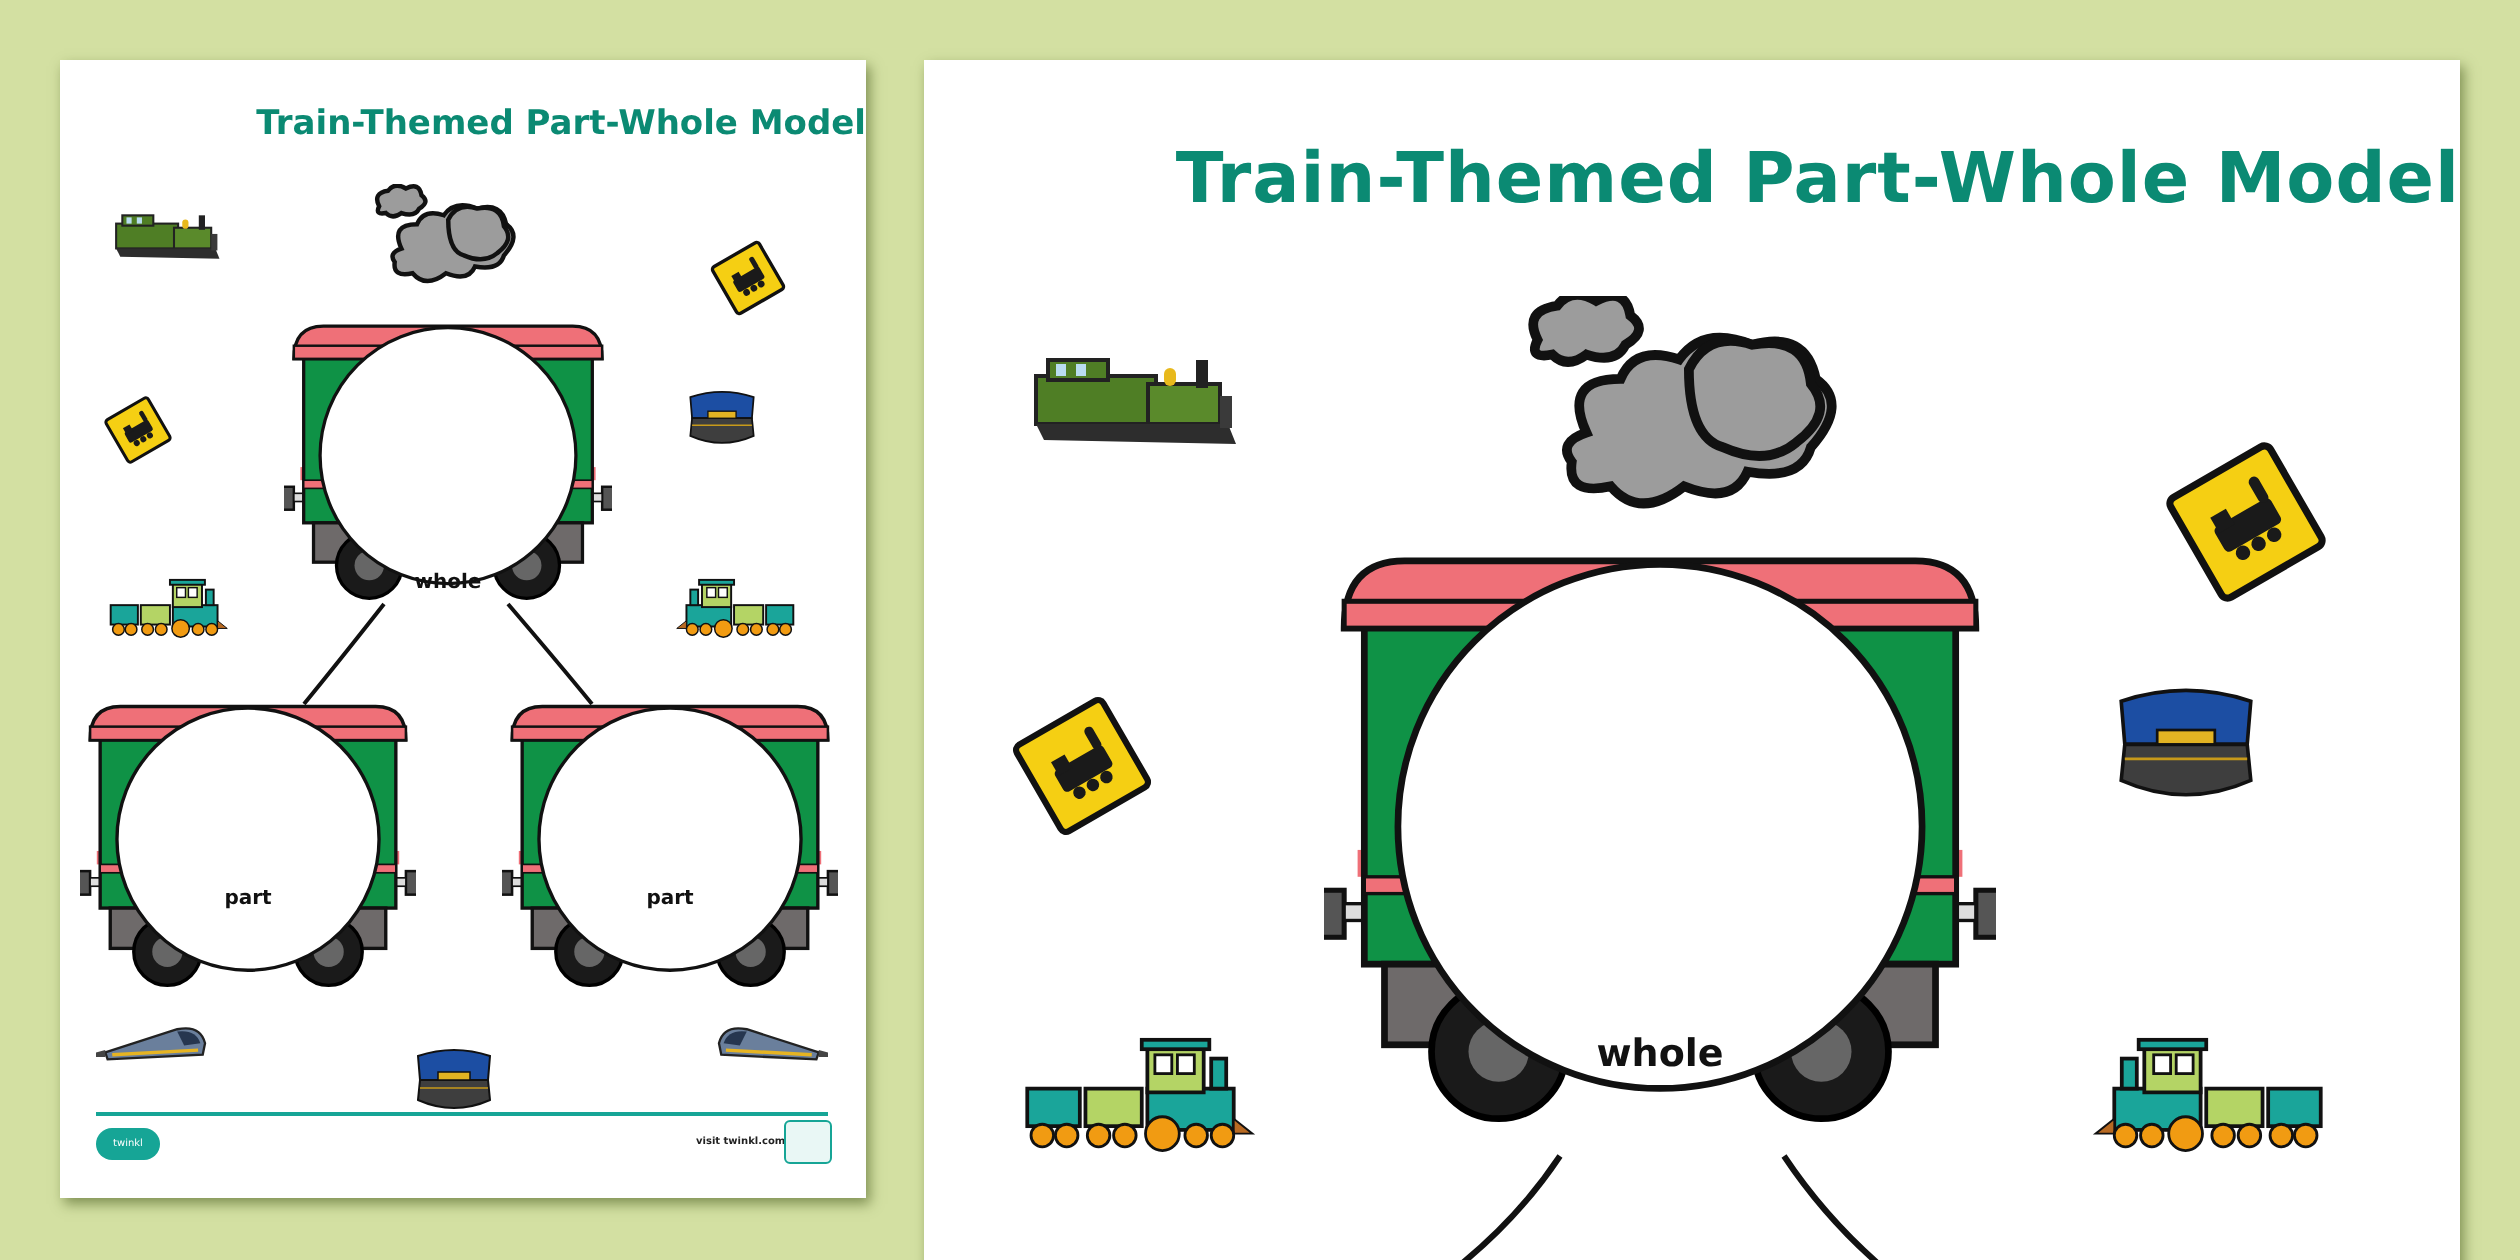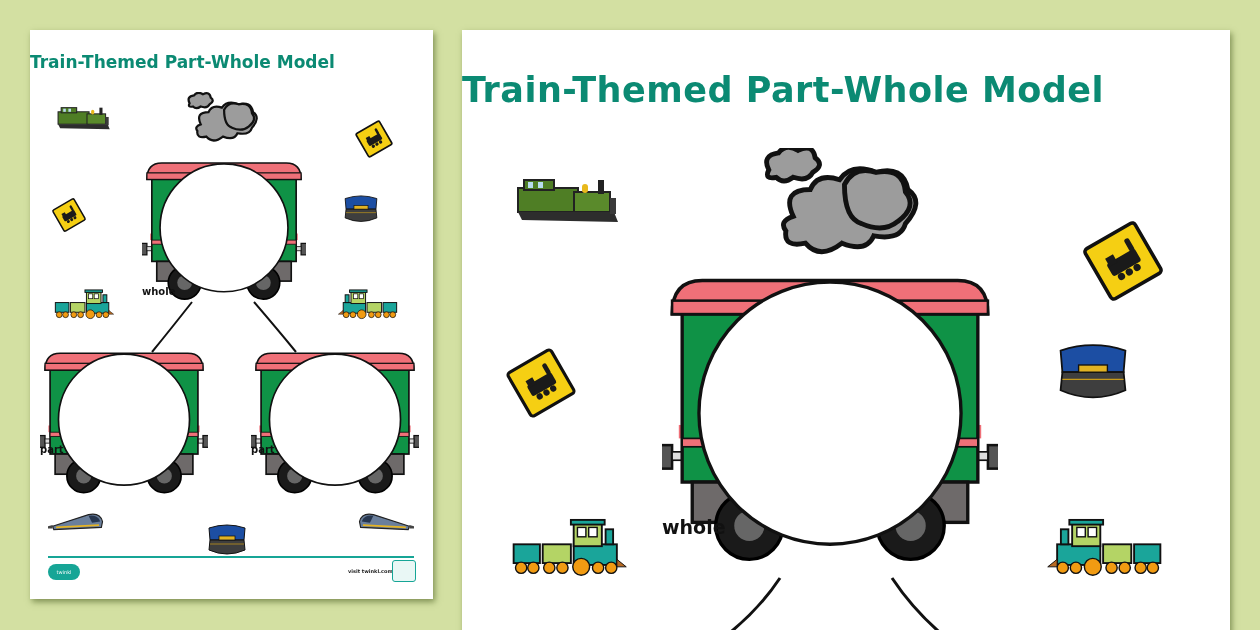--- a/index.html
+++ b/index.html
@@ -9,29 +9,29 @@
     position: relative;
     font-family: "DejaVu Sans", sans-serif;
   }
   .sheet {
     position: absolute; background: #ffffff;
     box-shadow: 2px 3px 6px rgba(60,80,20,0.55);
   }
   #sheet-small { left: 30px; top: 30px; width: 403px; height: 569px; }
   #sheet-large { left: 462px; top: 30px; width: 768px; height: 610px; }
   .title {
-    position: absolute; left: 0; right: 0; text-align: left;
+    position: absolute; left: 0; right: 0; text-align: right;
     color: #0b8a73; font-weight: bold;
     font-family: "DejaVu Sans", sans-serif;
   }
   #sheet-small .title { top: 22px; font-size: 17px; }
   #sheet-large .title { top: 40px; font-size: 35px; letter-spacing: 0.5px; }
   .abs { position: absolute; }
   .label {
-    position: absolute; left: 0; right: 0; 
+    position: absolute; left: 0; right: 0; text-align: center;
     color: #111; font-weight: bold;
   }
   .footer-line { position: absolute; height: 2px; background: #16a596; }
   .footer-text { position: absolute; font-size: 5px; color: #222; font-weight: bold; }
 </style>
 </head>
 <body>
 
 <svg width="0" height="0" style="position:absolute">
   <defs>

